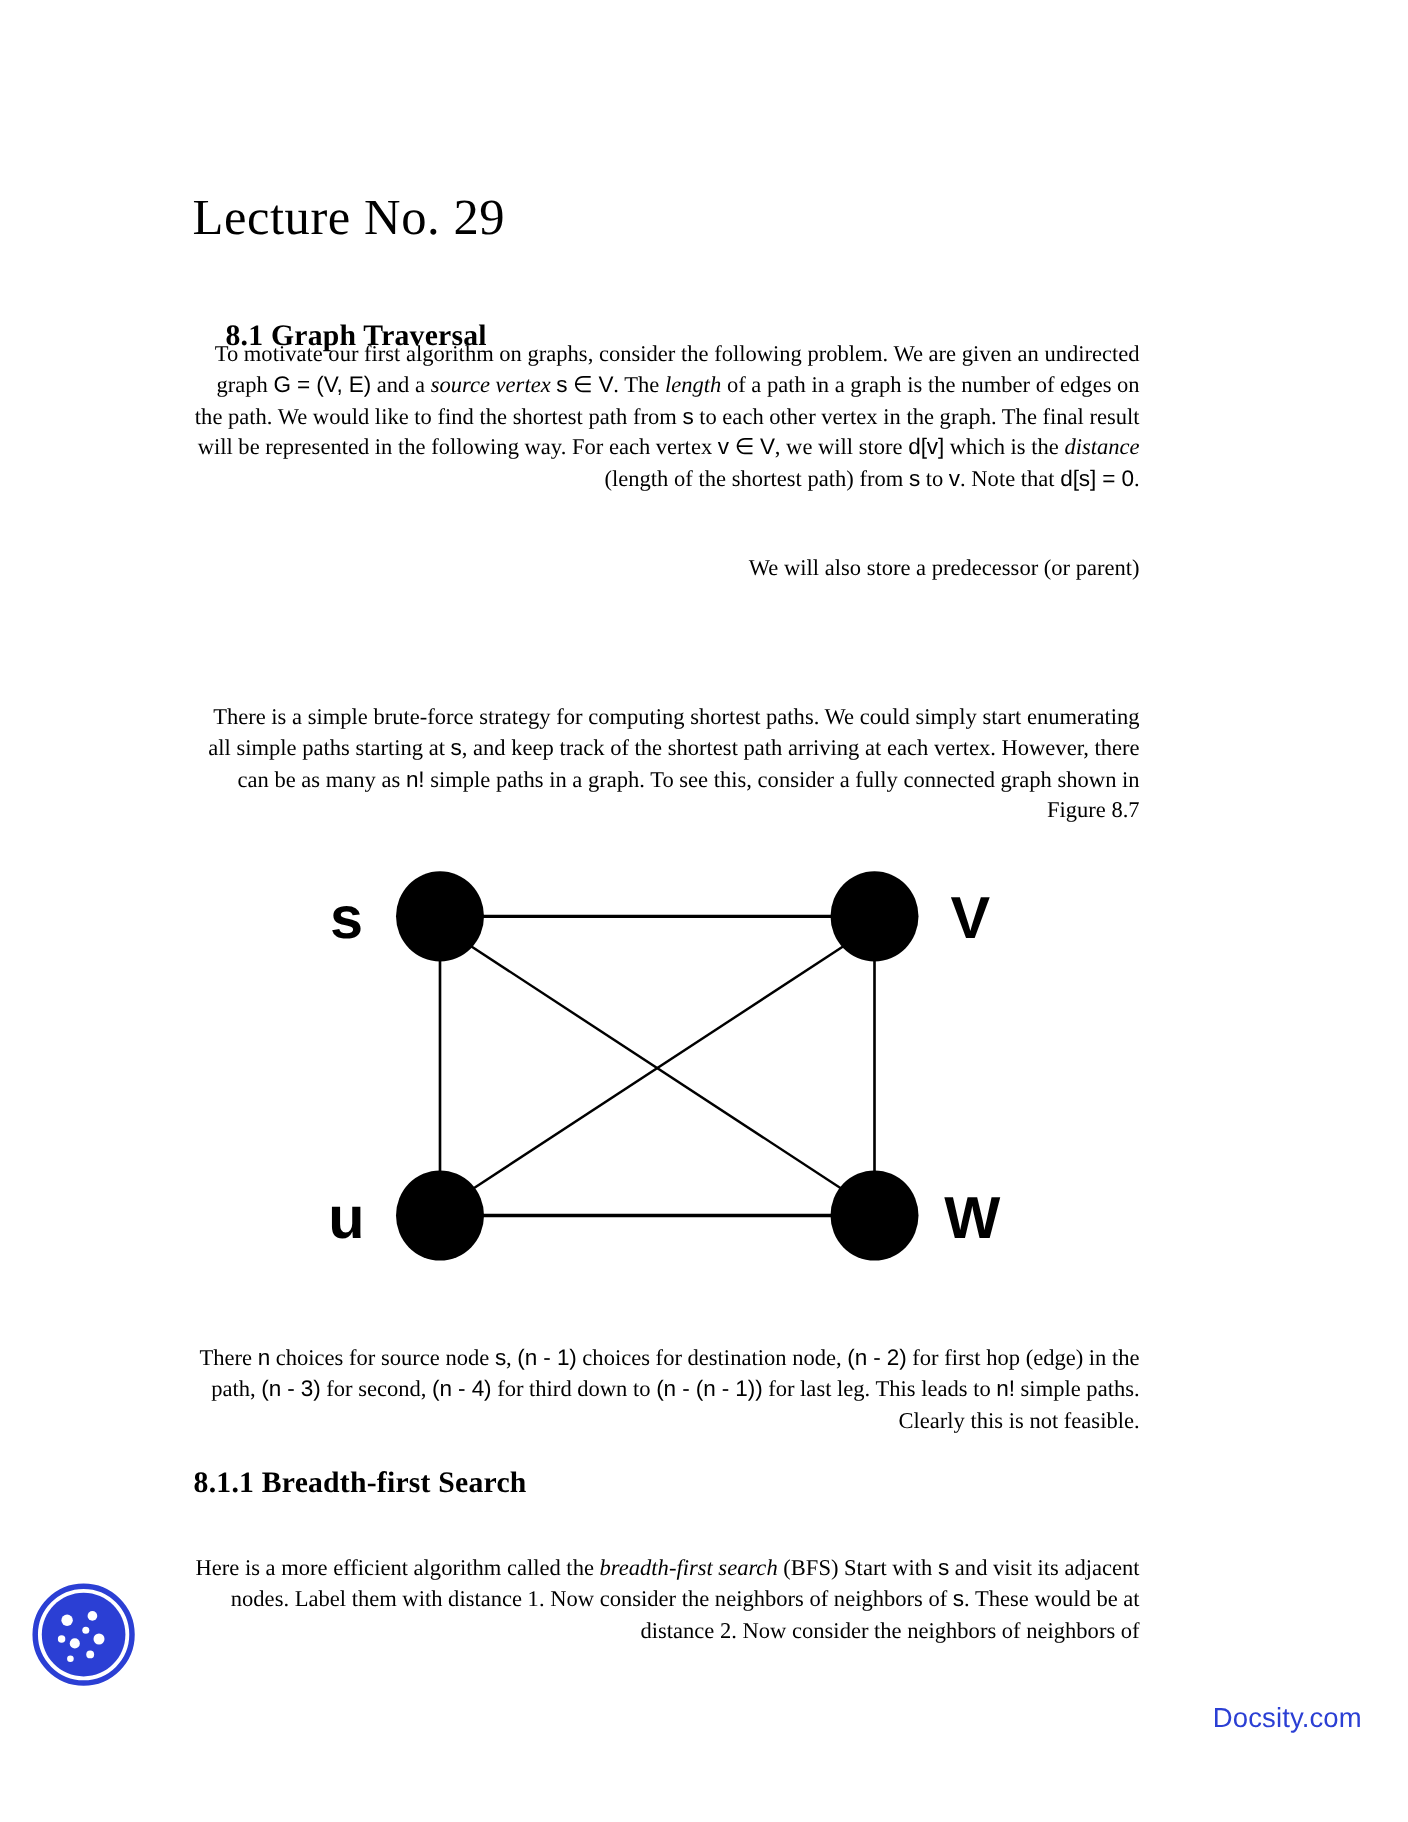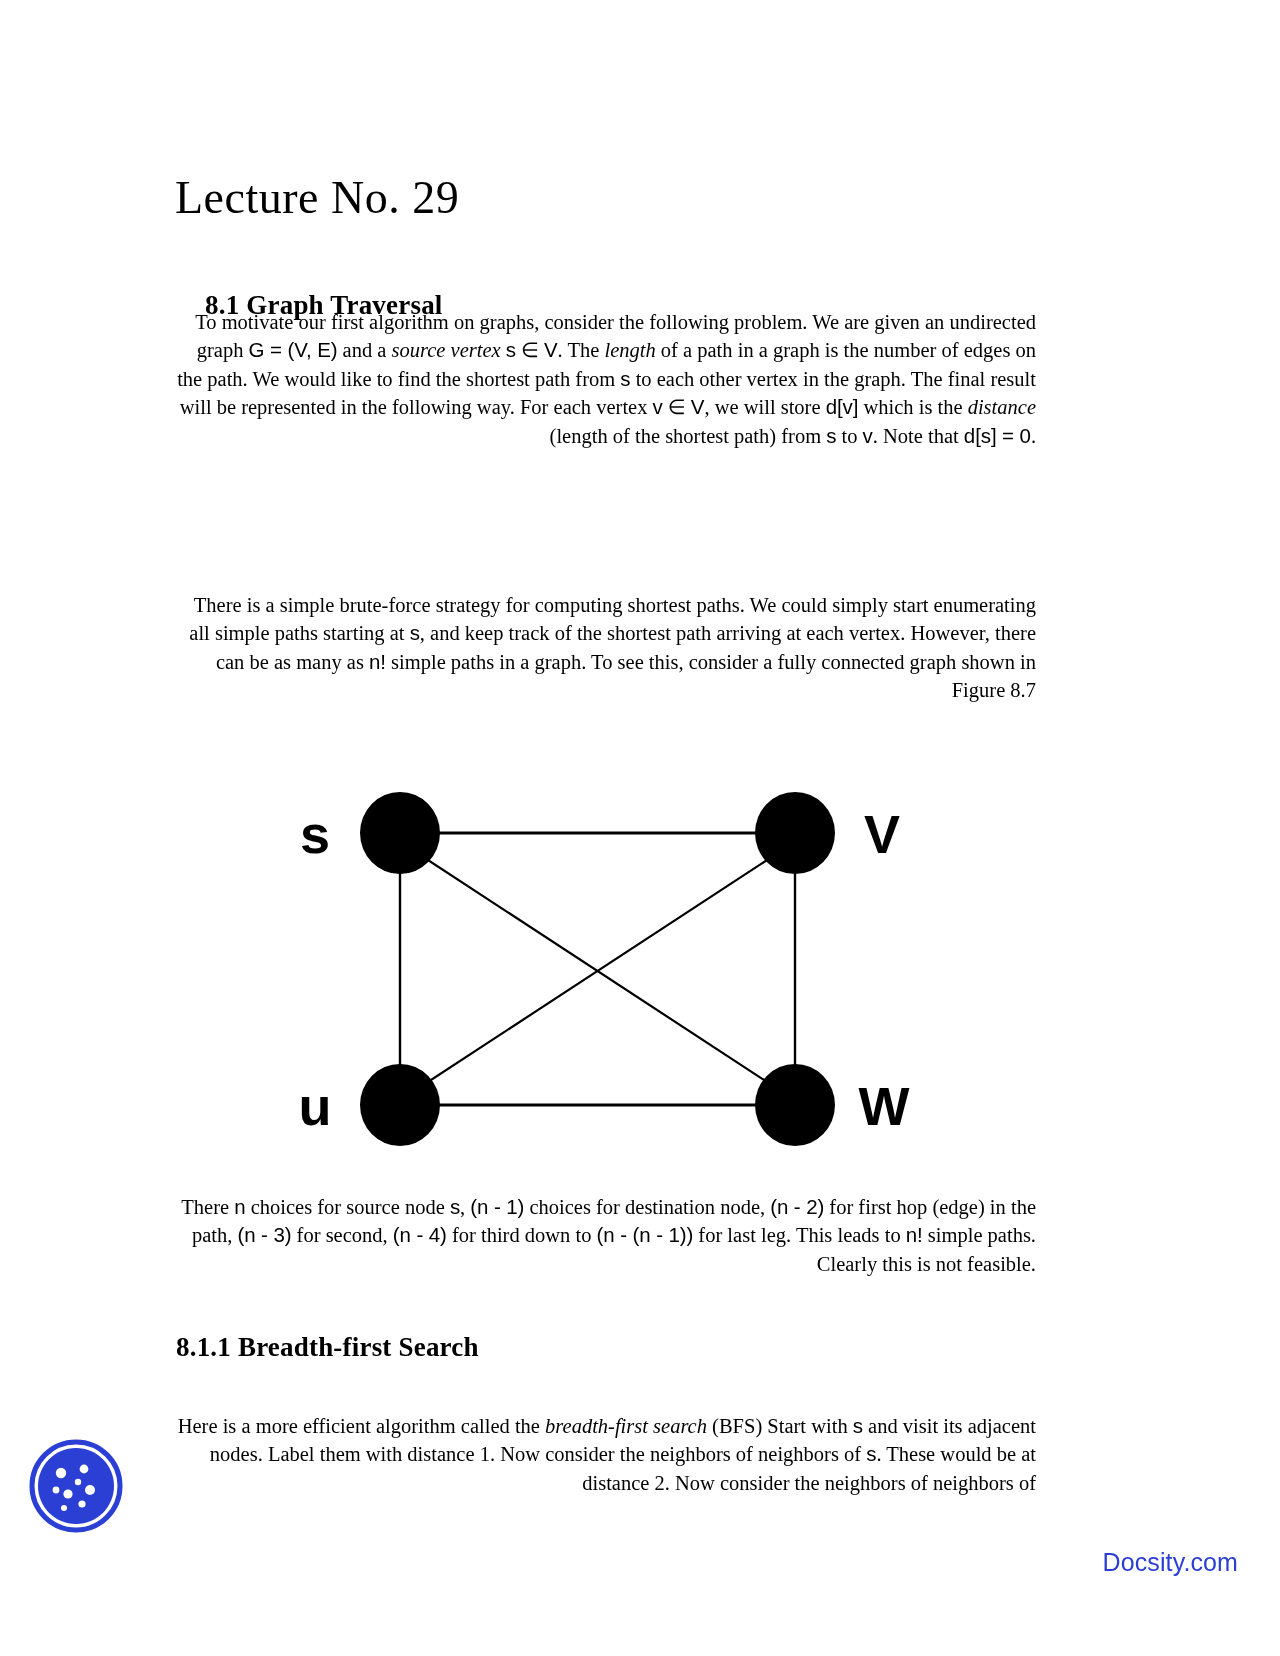--- a/index.html
+++ b/index.html
@@ -54,22 +54,22 @@
     position: absolute;
     left: 176px;
     width: 860px;
     font-family: "Liberation Serif", serif;
     font-size: 20.5px;
     line-height: 28.4px;
     text-align: right;
   }
   #para-1 { top: 308px; }
   #para-2 { top: 503px; }
-  #para-3 { top: 591px; }
-  #para-4 { top: 1193px; }
+  #para-3 { top: 638px; }
+  #para-4 { top: 1221px; }
   #para-5 { top: 1364px; margin-top: 48px; }
 
   .body-block p {
     margin: 0;
   }
 
   
   .mono {
     font-family: "Liberation Sans", sans-serif;
     font-size: 20.5px;
@@ -119,20 +119,23 @@
 
   <h2 class="section-heading" id="heading-graph-traversal">8.1 Graph Traversal</h2>
 
   <div class="body-block" id="para-1">
     <p>
       <span>To motivate our first algorithm on graphs, consider the following problem. We are given an undirected graph </span><span class="mono">G = (V, E)</span><span> and a </span><span class="ital">source vertex</span><span> </span><span class="mono">s</span><span> ∈ </span><span class="mono">V</span><span>. The </span><span class="ital">length</span><span> of a path in a graph is the number of edges on the path. We would like to find the shortest path from </span><span class="mono">s</span><span> to each other vertex in the graph. The final result will be represented in the following way. For each vertex </span><span class="mono">v</span><span> ∈ </span><span class="mono">V</span><span>, we will store </span><span class="mono">d[v]</span><span> which is the </span><span class="ital">distance</span><span> (length of the shortest path) from </span><span class="mono">s</span><span> to </span><span class="mono">v</span><span>. Note that </span><span class="mono">d[s] = 0</span><span>.</span>
     </p>
   </div>
 
   <div class="body-block" id="para-2">
+    <p>
+      <span>We will also store a predecessor (or parent)</span>
+    </p>
   </div>
 
   <div class="body-block" id="para-3">
     <p>
       <span>There is a simple brute-force strategy for computing shortest paths. We could simply start enumerating all simple paths starting at </span><span class="mono">s</span><span>, and keep track of the shortest path arriving at each vertex. However, there can be as many as </span><span class="mono">n!</span><span> simple paths in a graph. To see this, consider a fully connected graph shown in Figure 8.7</span>
     </p>
   </div>
 
   <div class="figure">
     <svg width="640" height="395" viewBox="0 0 640 395" xmlns="http://www.w3.org/2000/svg">

